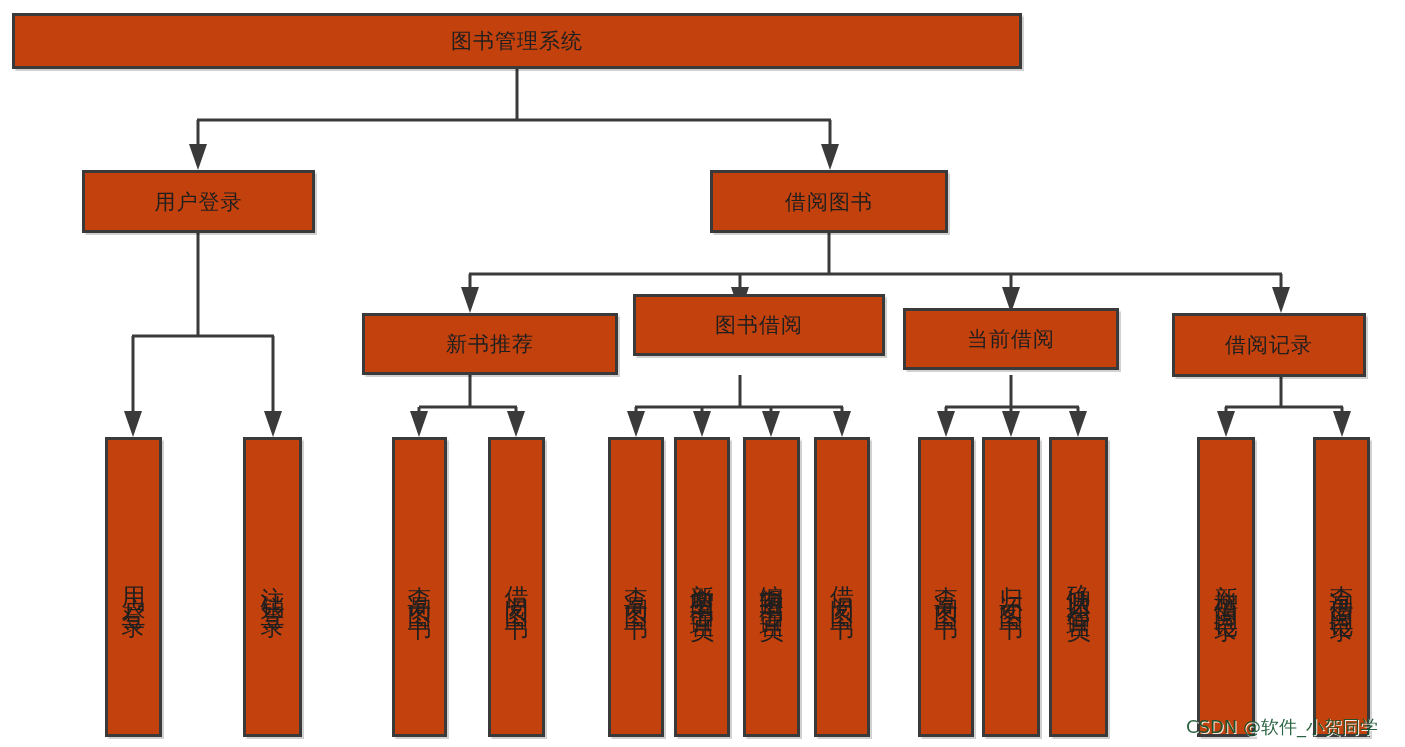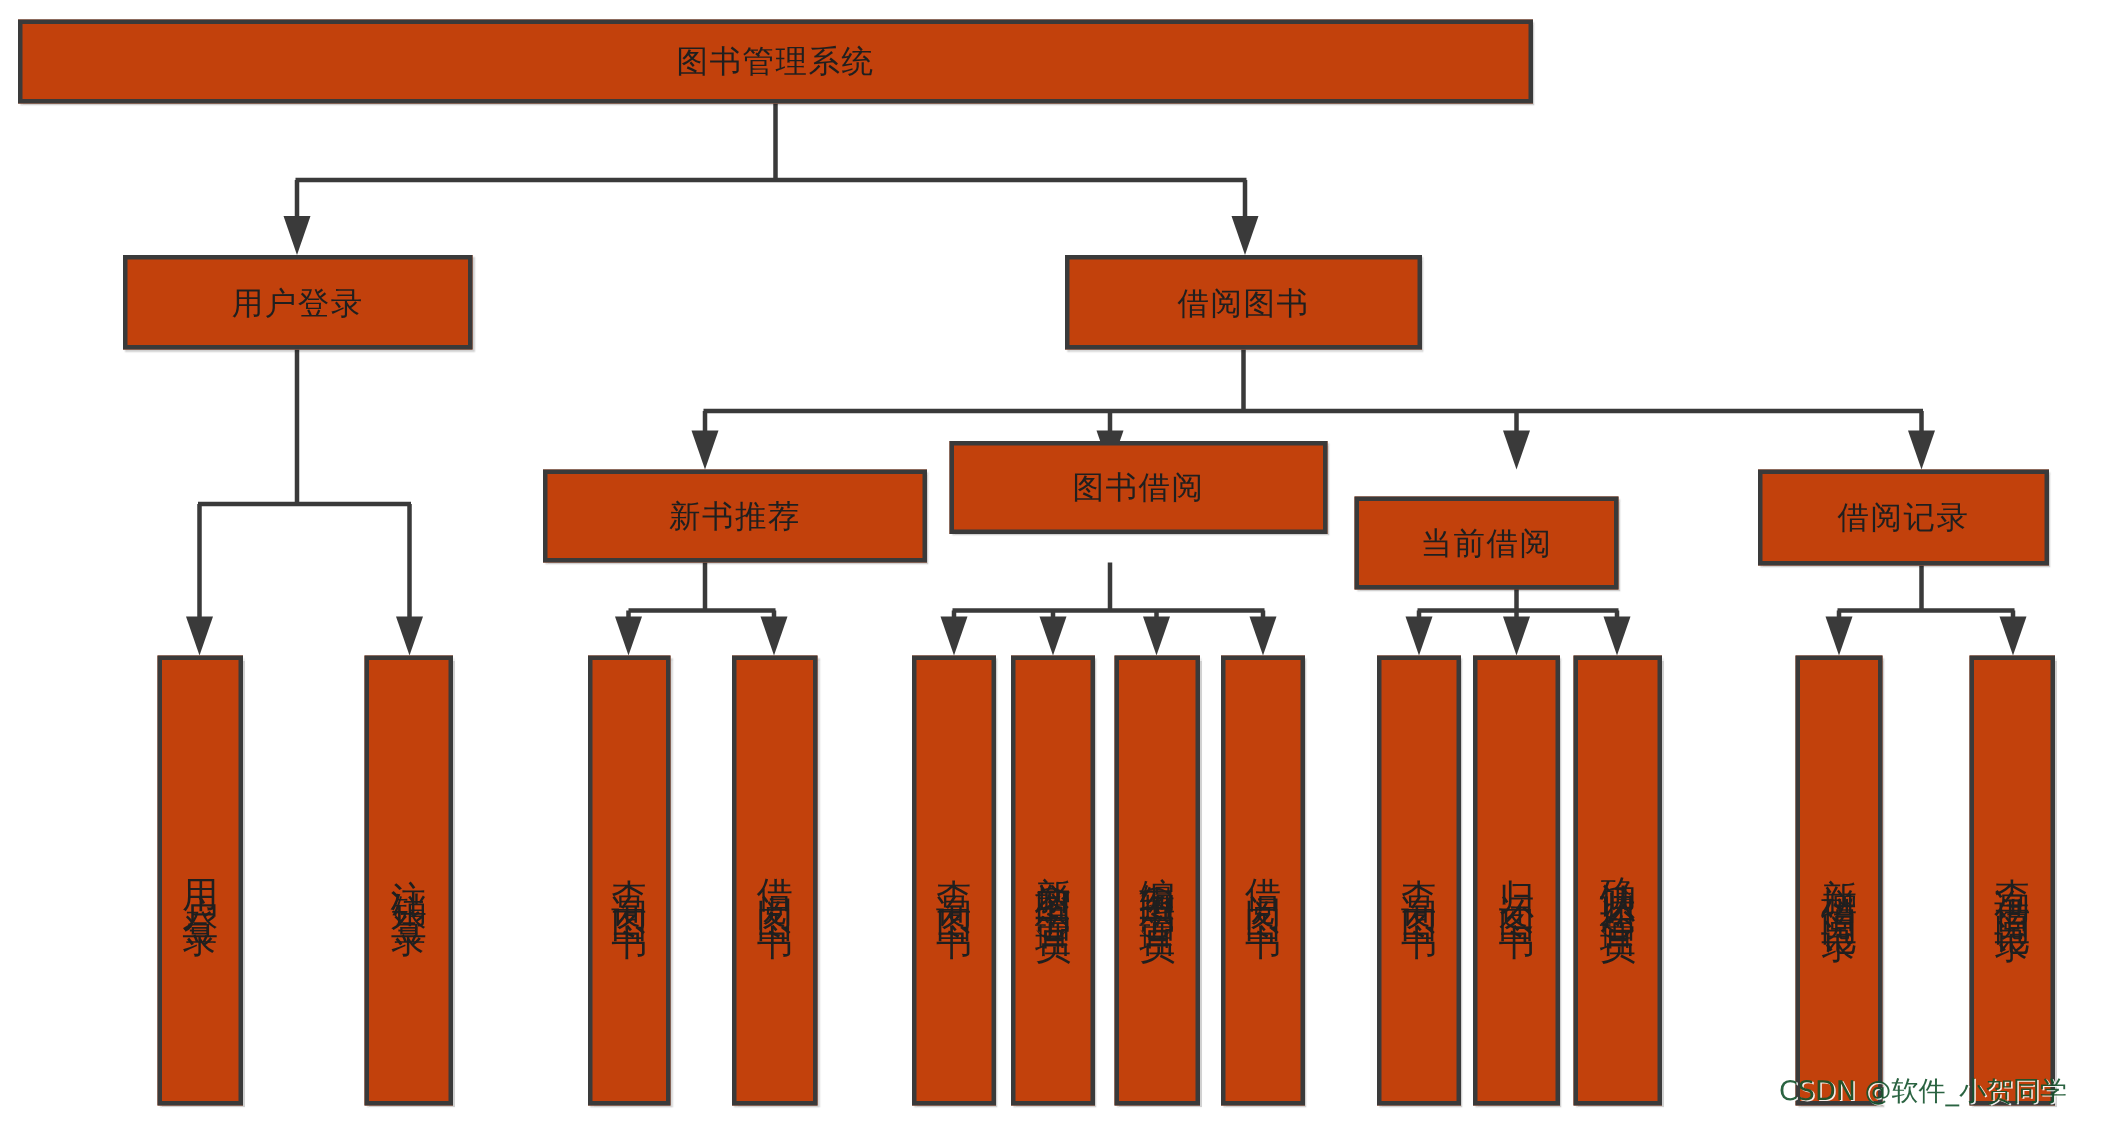--- a/index.html
+++ b/index.html
@@ -33,21 +33,21 @@
     line-height: 1;
   }
   .v.sp6 { letter-spacing: 7px; }
   .v.sp9 { letter-spacing: 5px; }
   
   .n-root   { left: 12px;   top: 13px;  width: 1010px; height: 56px; }
   .n-login  { left: 82px;   top: 170px; width: 233px;  height: 63px; }
   .n-mgmt   { left: 710px;  top: 170px; width: 238px;  height: 63px; }
   .n-s0 { left: 362px;  top: 313px; width: 256px; height: 62px; }
   .n-s1 { left: 633px;  top: 294px; width: 252px; height: 62px; }
-  .n-s2 { left: 903px;  top: 331px; width: 176px; height: 62px; text-align: right; }
+  .n-s2 { left: 903px;  top: 308px; width: 216px; height: 62px; text-align: right; }
   .n-s3 { left: 1172px; top: 313px; width: 194px; height: 64px; }
   .leaf { top: 437px; height: 300px; }
   .l-a0 { left: 105px;  width: 57px; }
   .l-a1 { left: 243px;  width: 59px; }
   .l-b0 { left: 392px;  width: 55px; }
   .l-b1 { left: 488px;  width: 57px; }
   .l-c0 { left: 608px;  width: 56px; }
   .l-c1 { left: 674px;  width: 56px; }
   .l-c2 { left: 743px;  width: 57px; }
   .l-c3 { left: 814px;  width: 56px; }

